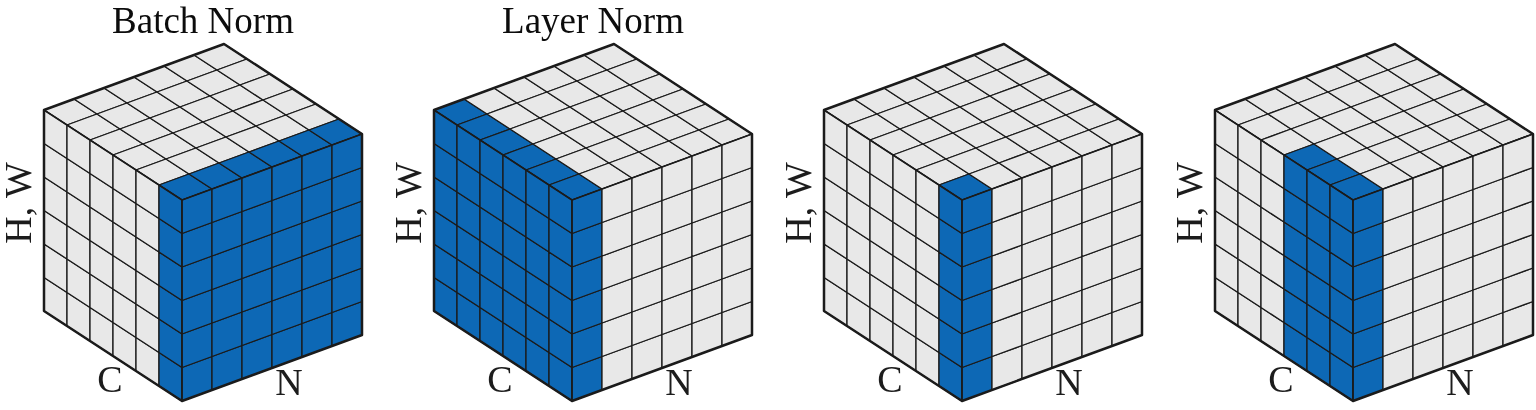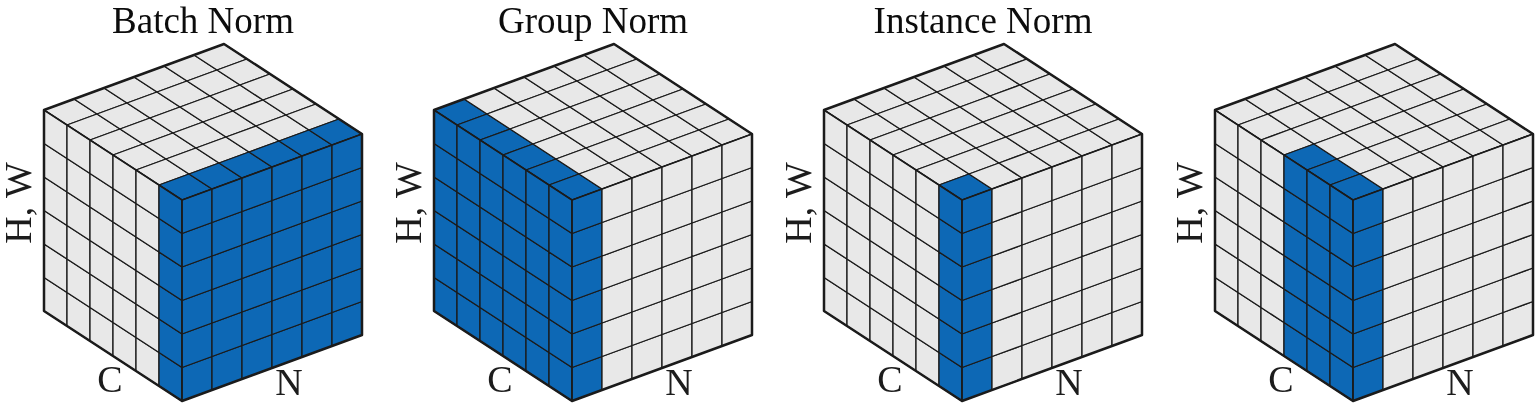--- a/index.html
+++ b/index.html
@@ -509,26 +509,25 @@
         <line x1="1353" y1="200" x2="1533" y2="134" stroke="#1b1b1b" stroke-width="1.6" stroke-linecap="round"></line>
         <path d="M1353.0 401.0 L1215.0 311.0 L1215.0 110.0 L1395.0 44.0 L1533.0 134.0 L1533.0 335.0 Z" fill="none" stroke="#1b1b1b" stroke-width="2.5" stroke-linejoin="round" stroke-linecap="round"></path>
       </g>
     </svg>
 
   <div class="panel-title" style="left:203px">Batch Norm</div>
   <div class="axis-label vertical" style="left:18px;top:203px">H, W</div>
   <div class="axis-label" style="left:110px;top:379px">C</div>
   <div class="axis-label" style="left:289px;top:382px">N</div>
 
-  <div class="panel-title" style="left:593px">Group Norm</div>
+  <div class="panel-title" style="left:593px">Layer Norm</div>
   <div class="axis-label vertical" style="left:408px;top:203px">H, W</div>
   <div class="axis-label" style="left:500px;top:379px">C</div>
   <div class="axis-label" style="left:679px;top:382px">N</div>
 
-  <div class="panel-title" style="left:983px">Instance Norm</div>
   <div class="axis-label vertical" style="left:798px;top:203px">H, W</div>
   <div class="axis-label" style="left:890px;top:379px">C</div>
   <div class="axis-label" style="left:1069px;top:382px">N</div>
 
   <div class="axis-label vertical" style="left:1189px;top:203px">H, W</div>
   <div class="axis-label" style="left:1281px;top:379px">C</div>
   <div class="axis-label" style="left:1460px;top:382px">N</div>
 
 </div>
 

